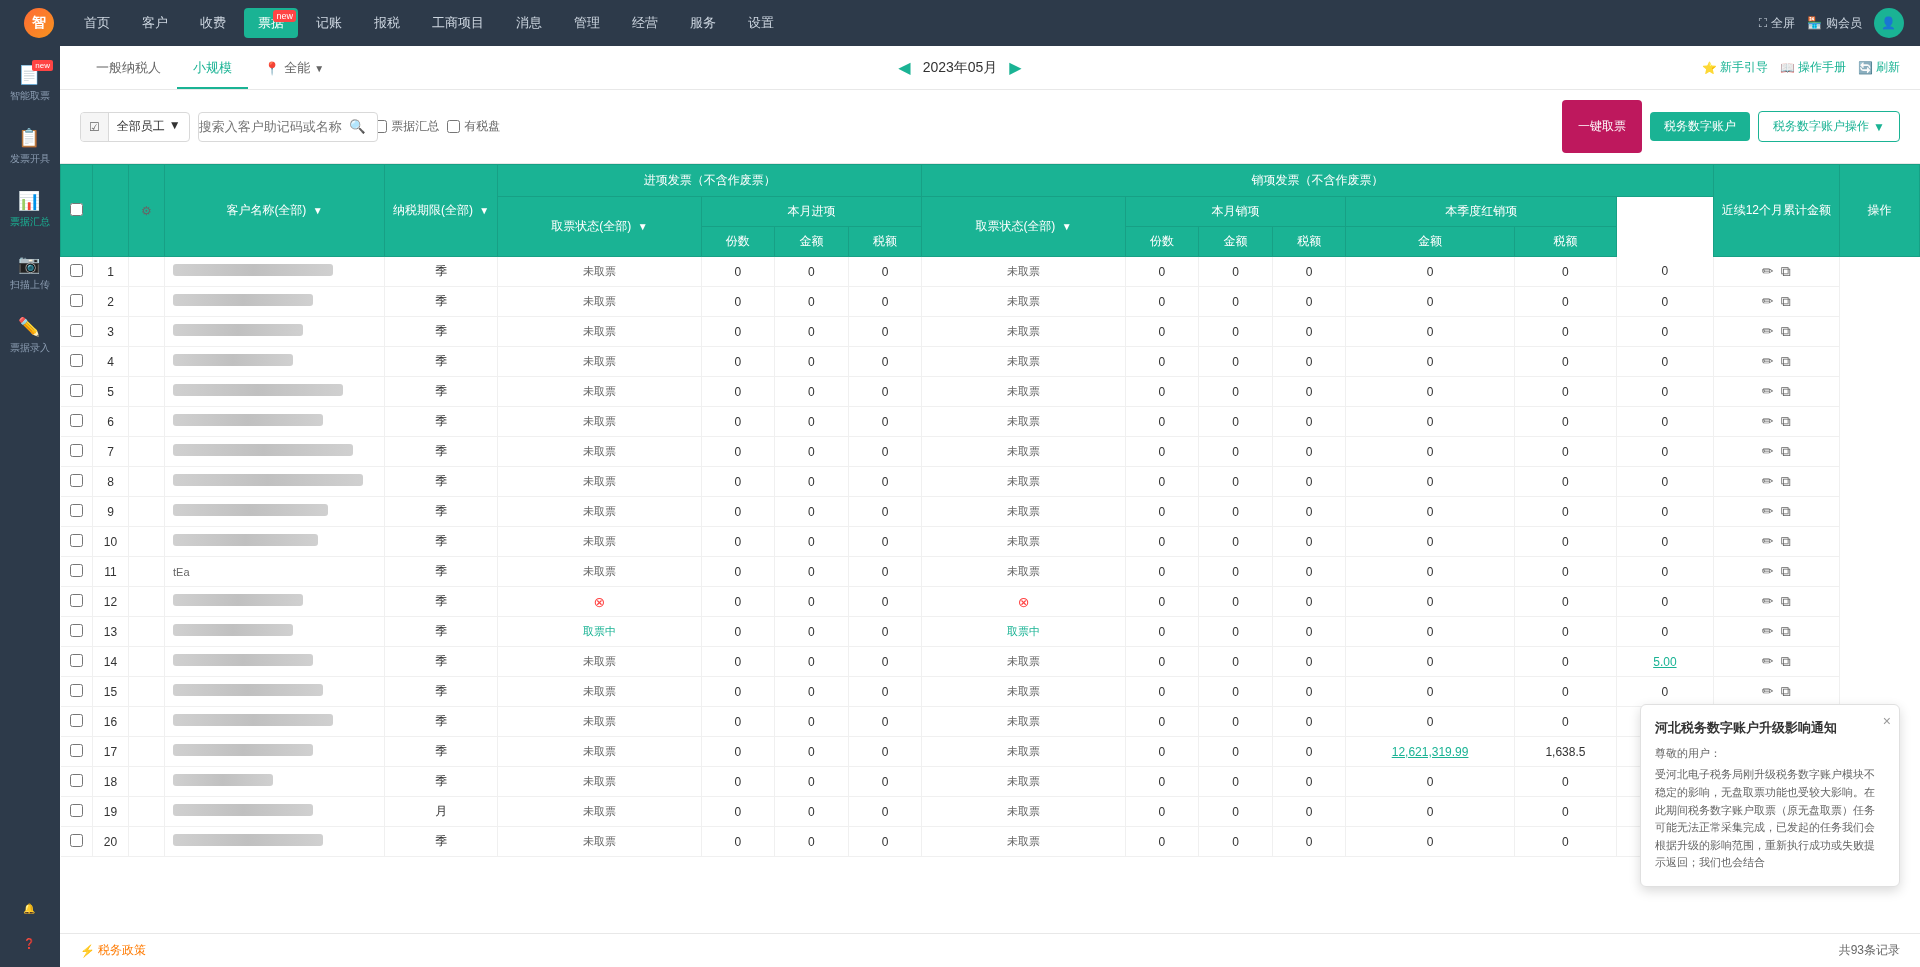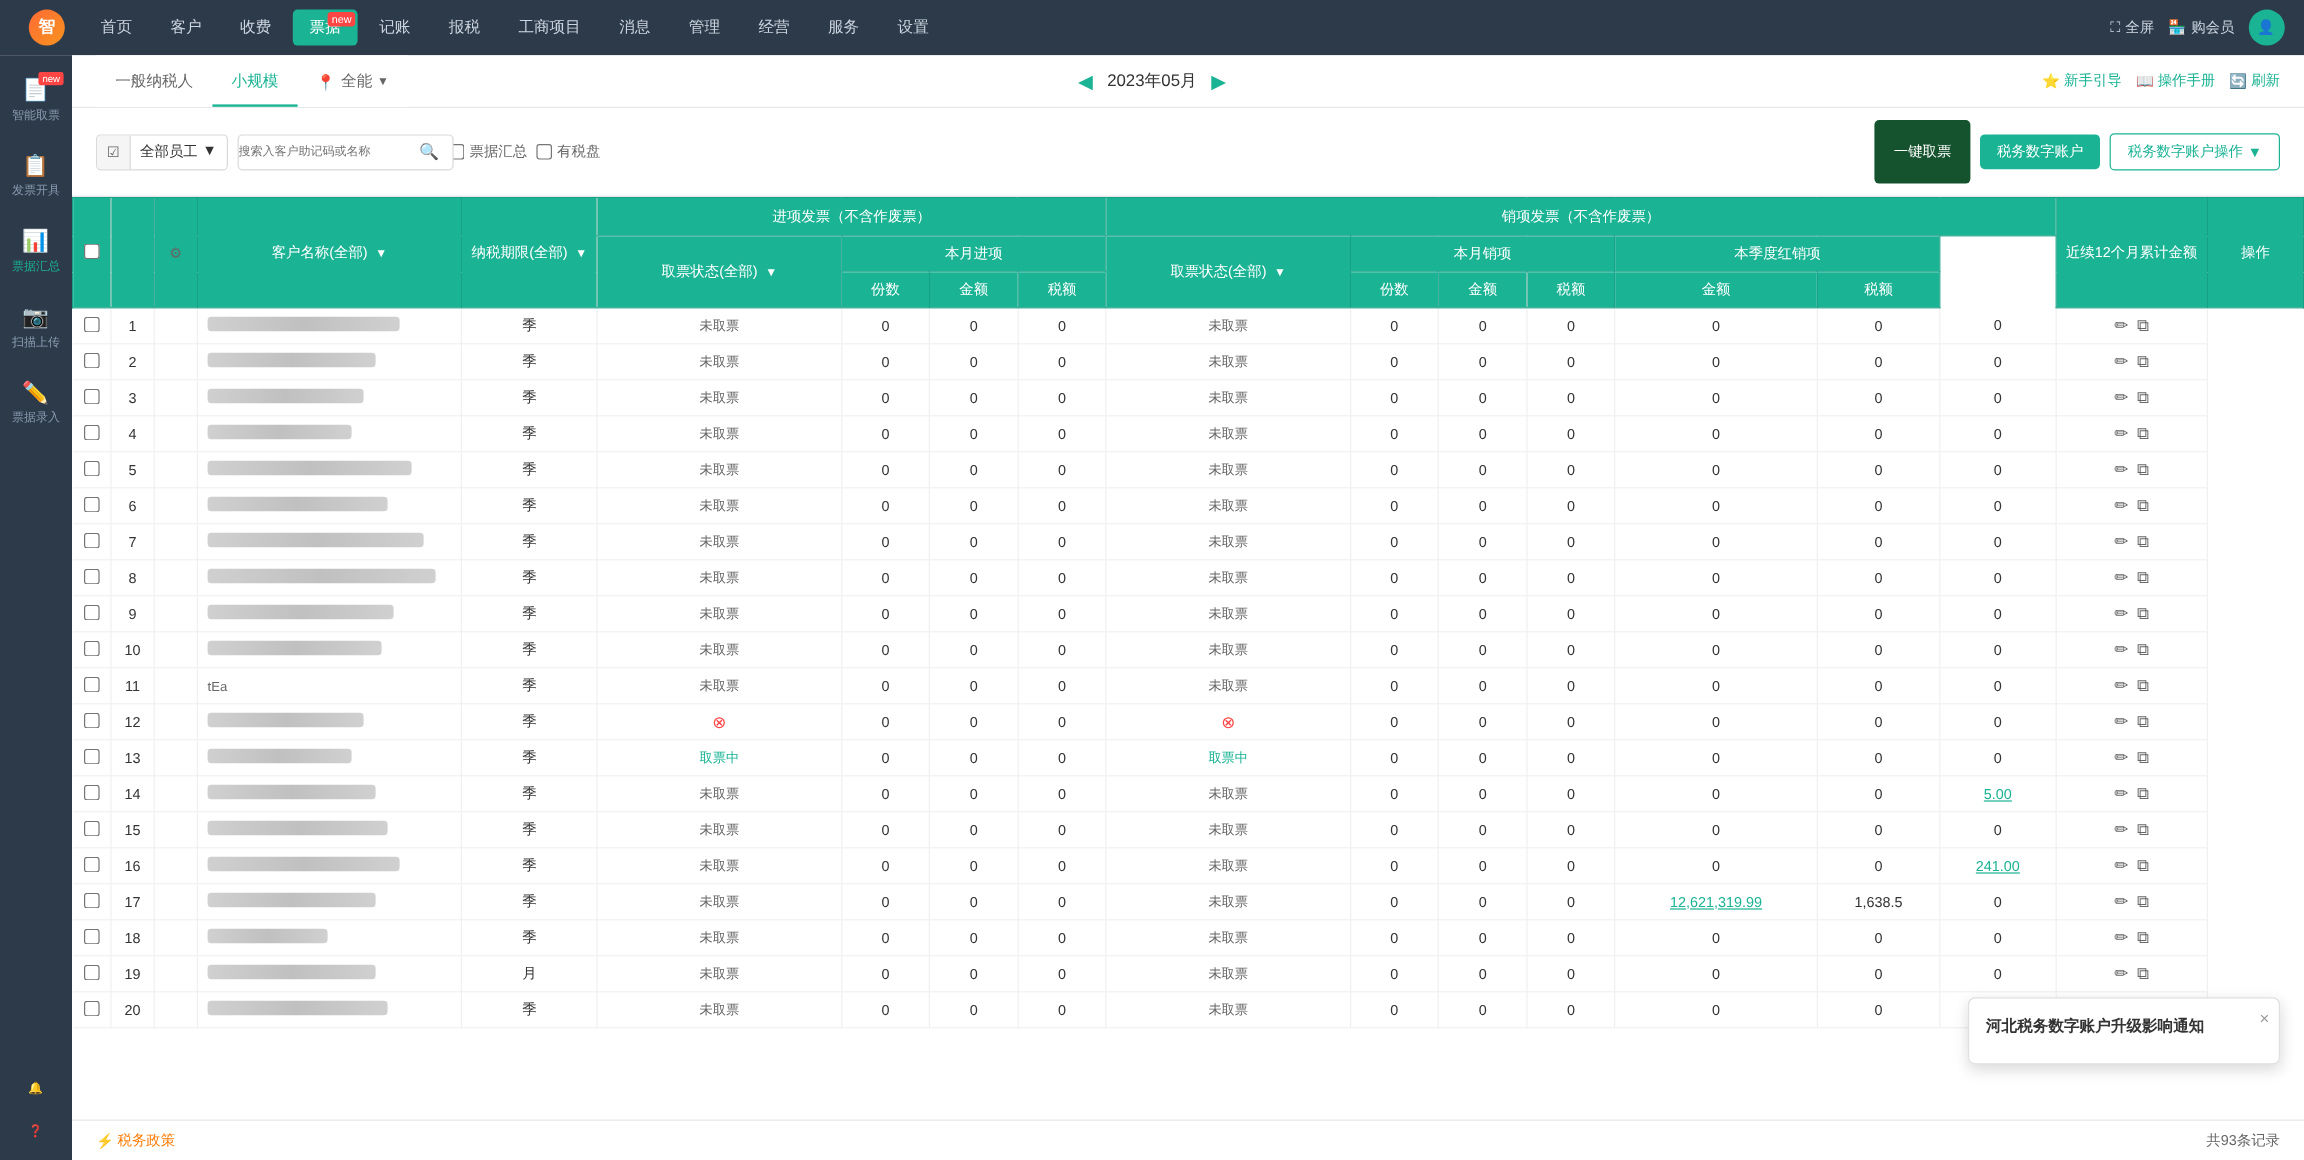--- a/index.html
+++ b/index.html
@@ -32,24 +32,24 @@
     
     .tabs-bar { background: white; border-bottom: 1px solid #e8e8e8; padding: 0 20px; display: flex; align-items: flex-end; gap: 0; height: 44px; }
     .tab { padding: 10px 16px; cursor: pointer; color: #666; border-bottom: 2px solid transparent; font-size: 13px; }
     .tab.active { color: #1ab394; border-bottom: 2px solid #1ab394; font-weight: 500; }
     .tabs-right-item { color: #1ab394; cursor: pointer; font-size: 12px; display: flex; align-items: center; gap: 3px; }
     .date-nav-btn { color: #1ab394; cursor: pointer; font-size: 16px; background: none; border: none; }
     .date-label { font-size: 14px; font-weight: 500; color: #333; }
     .employee-select { display: flex; align-items: center; border: 1px solid #d9d9d9; border-radius: 4px; overflow: hidden; height: 30px; }
     .employee-select-label { background: #f5f5f5; padding: 0 8px; color: #666; border-right: 1px solid #d9d9d9; height: 100%; display: flex; align-items: center; font-size: 12px; }
     .employee-select-val { padding: 0 8px; font-size: 12px; display: flex; align-items: flex-start; gap: 4px; cursor: pointer; }
-    .search-input { border: 1px solid #d9d9d9; border-radius: 4px; height: 30px; padding: 0 0; font-size: 10px; width: 180px; outline: none; }
+    .search-input { border: 1px solid #d9d9d9; border-radius: 4px; height: 30px; padding: 0 0; font-size: 13px; width: 180px; outline: none; }
     .search-btn { background: none; border: none; cursor: pointer; color: #666; margin-left: -28px; }
     .checkbox-item { display: flex; align-items: center; gap: 4px; font-size: 12px; color: #666; cursor: pointer; }
-    .btn-primary { background: #14532d; color: white; border: none; padding: 18px 16px; border-radius: 4px; cursor: pointer; font-size: 12px; font-weight: 500; }
+    .btn-primary { background: #be185d; color: white; border: none; padding: 18px 16px; border-radius: 4px; cursor: pointer; font-size: 12px; font-weight: 500; }
     .btn-teal { background: #1ab394; color: white; border: none; padding: 6px 14px; border-radius: 4px; cursor: pointer; font-size: 12px; }
     .btn-teal-outline { background: white; color: #1ab394; border: 1px solid #1ab394; padding: 6px 14px; border-radius: 4px; cursor: pointer; font-size: 12px; display: flex; align-items: center; gap: 4px; }
 
     
     .table-container { flex: 1; overflow: auto; background: white; }
     table { width: 100%; border-collapse: collapse; }
     thead tr th { background: #1ab394; color: white; padding: 6px 8px; text-align: center; font-size: 12px; font-weight: normal; border: 1px solid #17a085; white-space: nowrap; position: sticky; top: 0; z-index: 10; }
     tbody tr td { padding: 6px 8px; text-align: center; font-size: 12px; border-bottom: 1px solid #f0f0f0; border-right: 1px solid #f0f0f0; color: #333; }
     tbody tr td.name-cell { text-align: left; }
     .blurred { background: linear-gradient(90deg, #d0d0d0, #c0c0c0, #d0d0d0); border-radius: 3px; height: 12px; display: inline-block; }
@@ -734,13 +734,17 @@
         <span>税务政策</span>
       </div>
       <div>共93条记录</div>
     </div>
   </div>
 </div>
 
 <div class="notification">
   <div class="notification-close">×</div>
   <div class="notification-title">河北税务数字账户升级影响通知</div>
+  <div class="notification-body">
+    <div>尊敬的用户：</div>
+    <div style="margin-top:4px;">受河北电子税务局刚升级税务数字账户模块不稳定的影响，无盘取票功能也受较大影响。在此期间税务数字账户取票（原无盘取票）任务可能无法正常采集完成，已发起的任务我们会根据升级的影响范围，重新执行成功或失败提示返回；我们也会结合</div>
+  </div>
 </div>
 
 </body></html>

